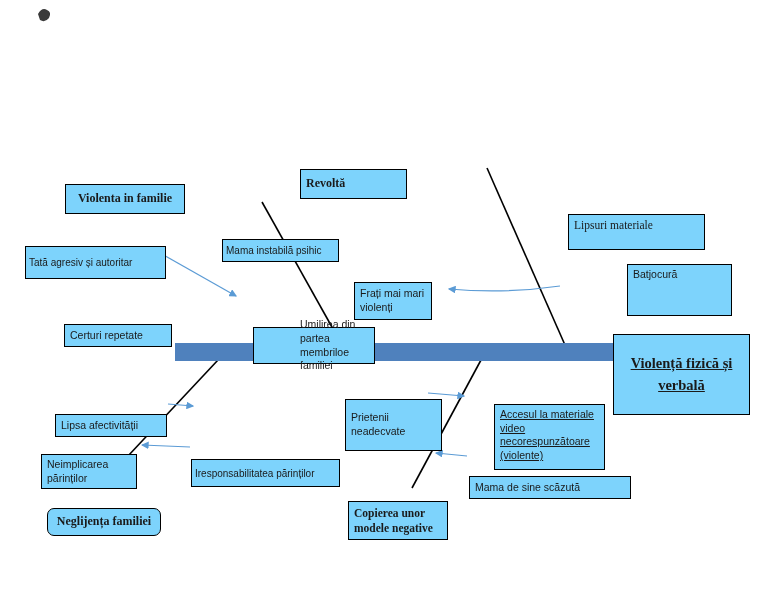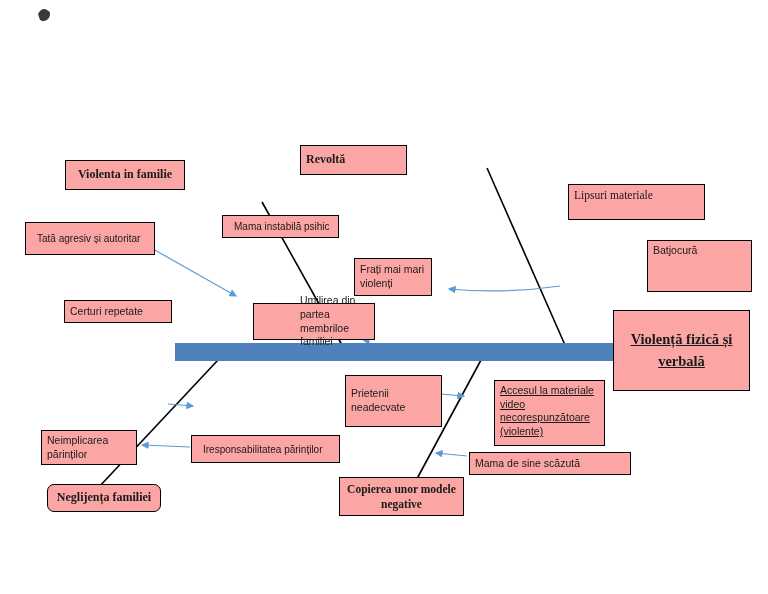--- a/index.html
+++ b/index.html
@@ -9,33 +9,34 @@
     background:#ffffff;
     font-family:"Liberation Sans", sans-serif;
     overflow:hidden;
   }
   svg.overlay { position:absolute; left:0; top:0; z-index:1; }
   .spine { position:absolute; background:#4f81bd; z-index:1; }
   .box {
     position:absolute;
     box-sizing:border-box;
     border:1px solid #000;
-    background:#fca5a5;
+    background:#7dd3fc;
     color:#1a1a1a;
     font-size:10.5px;
     line-height:1.3;
     padding:3px 5px;
     display:flex;
     align-items:center;
     z-index:2;
+    margin-top:24px;
   }
   .top { align-items:flex-start; }
-  .center { justify-content:center; text-align:center; }
+  .center { justify-content:center; }
   .nowrap { white-space:nowrap; }
-  .fs10 { font-size:10px; padding:2px 11px; }
+  .fs10 { font-size:10px; padding:2px 3px; }
   .serif { font-family:"Liberation Serif", serif; font-size:11.5px; }
   .serif-bold { font-family:"Liberation Serif", serif; font-weight:bold; font-size:12px; }
   .head-box {
     font-family:"Liberation Serif", serif;
     font-weight:bold;
     font-size:14.5px;
     justify-content:center;
     text-align:center;
     line-height:1.45;
     text-decoration:underline;
@@ -66,44 +67,45 @@
     <line x1="428" y1="393" x2="464" y2="396" stroke="#5b9bd5" stroke-width="1.2" marker-end="url(#arrowhead)"></line>
     <line x1="467" y1="456" x2="436" y2="453" stroke="#5b9bd5" stroke-width="1.2" marker-end="url(#arrowhead)"></line>
   </svg>
 
   <div class="spine" style="left:175px;top:343px;width:442px;height:18px;"></div>
 
   <div class="box serif-bold center nowrap" style="left:65px;top:160px;width:120px;height:30px;">Violenta in familie</div>
 
   <div class="box serif-bold nowrap" style="left:300px;top:145px;width:107px;height:30px;">Revoltă</div>
 
-  <div class="box serif top nowrap" style="left:568px;top:184px;width:137px;height:36px;">Lipsuri materiale</div>
+  <div class="box serif top nowrap" style="left:568px;top:190px;width:137px;height:36px;">Lipsuri materiale</div>
 
-  <div class="box fs10 nowrap" style="left:25px;top:222px;width:130px;height:33px;">Tată agresiv și autoritar</div>
+  <div class="box fs10 nowrap" style="left:25px;top:222px;width:141px;height:33px;">Tată agresiv și autoritar</div>
 
   <div class="box fs10 nowrap" style="left:222px;top:215px;width:117px;height:23px;">Mama instabilă psihic</div>
 
   <div class="box" style="left:354px;top:258px;width:78px;height:38px;">Frați mai mari violenți</div>
 
-  <div class="box top nowrap" style="left:647px;top:240px;width:105px;height:52px;">Batjocură</div>
+  <div class="box top nowrap" style="left:627px;top:240px;width:105px;height:52px;">Batjocură</div>
 
   <div class="box nowrap" style="left:64px;top:300px;width:108px;height:23px;">Certuri repetate</div>
 
   <div class="box" style="left:253px;top:303px;width:122px;height:37px;padding-left:46px;">Umilirea din partea membriloe familiei</div>
 
   <div class="box head-box" style="left:613px;top:310px;width:137px;height:81px;">Violență fizică și verbală</div>
 
   <div class="box" style="left:345px;top:375px;width:97px;height:52px;">Prietenii neadecvate</div>
 
+  <div class="box nowrap" style="left:55px;top:390px;width:112px;height:23px;">Lipsa afectivității</div>
 
   <div class="box top" style="left:494px;top:380px;width:111px;height:66px;text-decoration:underline;">Accesul la materiale video necorespunzătoare (violente)</div>
 
   <div class="box fs10 nowrap" style="left:191px;top:435px;width:149px;height:28px;">Iresponsabilitatea părinților</div>
 
   <div class="box" style="left:41px;top:430px;width:96px;height:35px;">Neimplicarea părinților</div>
 
   <div class="box nowrap" style="left:469px;top:452px;width:162px;height:23px;">Mama de sine scăzută</div>
 
   <div class="box serif-bold center nowrap" style="left:47px;top:484px;width:114px;height:28px;border-radius:7px;">Neglijența familiei</div>
 
-  <div class="box serif-bold center" style="left:339px;top:477px;width:125px;height:39px;font-size:11.5px;">Copierea unor modele negative</div>
+  <div class="box serif-bold center" style="left:348px;top:477px;width:100px;height:39px;font-size:11.5px;">Copierea unor modele negative</div>
 
 </div>
 
 </body></html>

